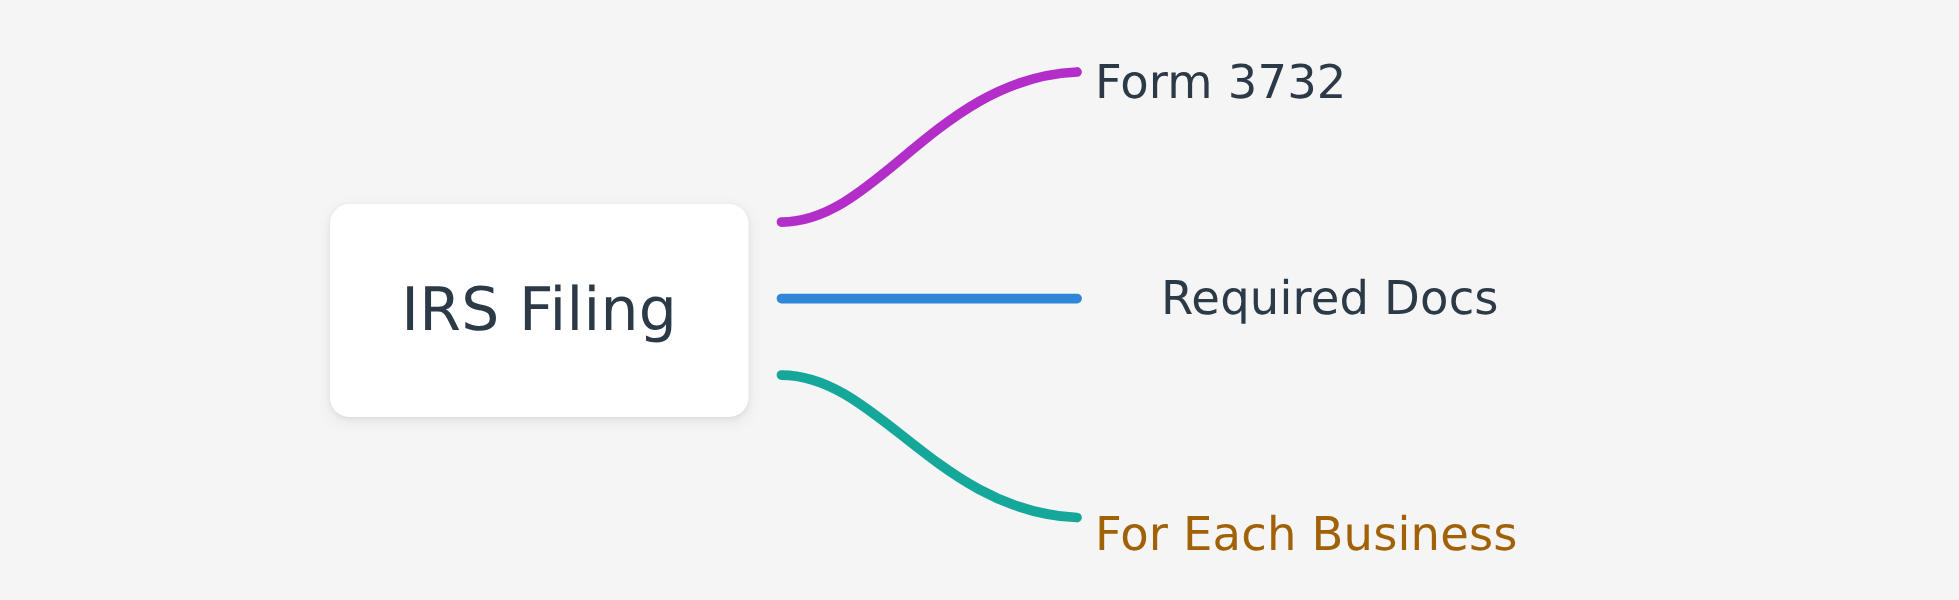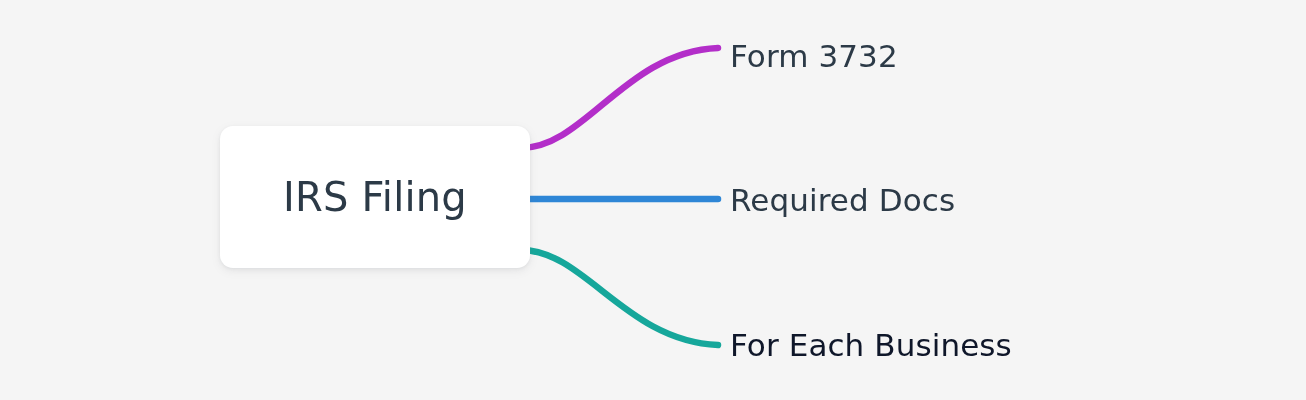--- a/index.html
+++ b/index.html
@@ -29,22 +29,22 @@
   }
   .branch-path {
     fill: none;
     stroke-width: 6.5;
     stroke-linecap: round;
     stroke-linejoin: round;
   }
   #root-node {
     position: absolute;
     left: 220px;
-    top: 126px;
-    width: 310px;
+    top: 136px;
+    width: 279px;
     height: 142px;
     background: #ffffff;
     border-radius: 13px;
     box-shadow: 0 3px 9px rgba(120, 125, 135, 0.13),
                 0 1px 3px rgba(120, 125, 135, 0.10);
     display: flex;
     align-items: center;
     justify-content: center;
     z-index: 2;
   }
@@ -62,35 +62,35 @@
     font-size: 31px;
     font-weight: 400;
     color: #2c3a47;
     letter-spacing: 0.1px;
     line-height: 1;
     white-space: nowrap;
     transform: translateY(-50%);
     z-index: 2;
   }
   #branch-label-0 { top: 56px; }
-  #branch-label-1 { top: 200px; }
+  #branch-label-1 { top: 200px; margin-left: 44px; }
   #branch-label-2 { top: 345px; }
 </style>
 </head>
 <body style="background: rgb(245, 245, 245);">
 
 <div id="mindmap-canvas" style="background: rgb(245, 245, 245);">
 
   <svg id="branch-layer" viewBox="0 0 1306 400" width="1306" height="400" xmlns="http://www.w3.org/2000/svg">
     <path class="branch-path" d="M 521 148 C 585 148, 625 52, 718 48" stroke="#b32ec9"></path>
     <path class="branch-path" d="M 521 199 L 718 199" stroke="#2e86d6"></path>
     <path class="branch-path" d="M 521 250 C 585 250, 625 341, 718 345" stroke="#16a79b"></path>
   </svg>
 
   <div id="root-node" style="background: rgb(255, 255, 255);">
     <span id="root-node-label" style="color: rgb(44, 58, 71);">IRS Filing</span>
   </div>
 
   <div class="branch-label" id="branch-label-0" style="color: rgb(44, 58, 71);">Form 3732</div>
   <div class="branch-label" id="branch-label-1" style="color: rgb(44, 58, 71);">Required Docs</div>
-  <div class="branch-label" id="branch-label-2" style="color: #0f172a;">For Each Business</div>
+  <div class="branch-label" id="branch-label-2" style="color: #a16207; margin-top: 12px;">For Each Business</div>
 
 </div>
 
 </body></html>

